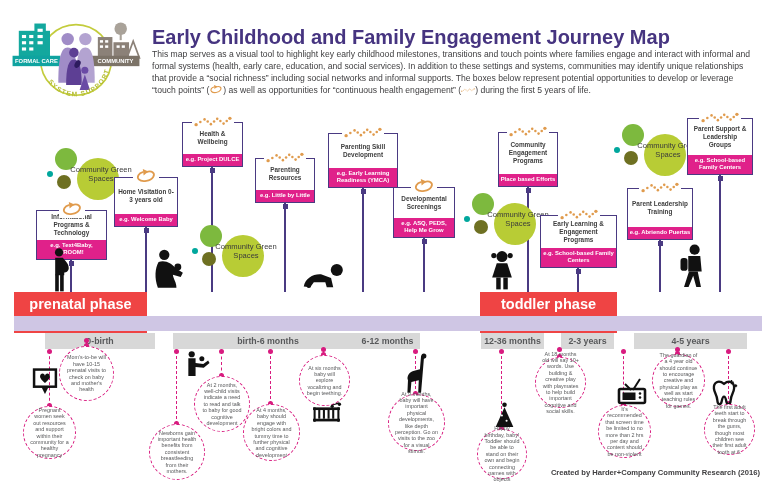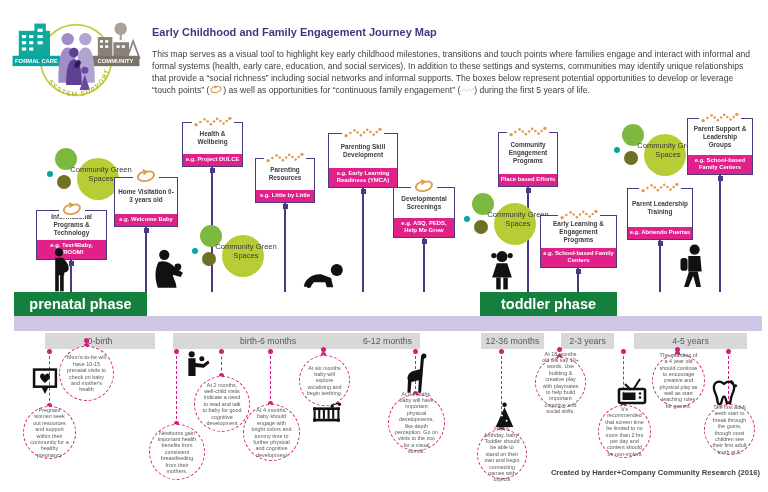--- a/index.html
+++ b/index.html
@@ -1,37 +1,37 @@
 <!DOCTYPE html>
 <html><head>
 <meta charset="utf-8">
 <style>
   html,body{margin:0;padding:0;}
   body{font-family:"Liberation Sans",sans-serif;background:#fff;}
   #stage{position:relative;width:768px;height:492px;background:#fff;overflow:hidden;}
 
   
-  .title{position:absolute;left:152px;top:26px;width:600px;font-size:11px;font-weight:bold;color:#463480;}
+  .title{position:absolute;left:152px;top:26px;width:600px;font-size:20px;font-weight:bold;color:#463480;}
   .desc{position:absolute;left:152px;top:48px;width:606px;font-size:8.6px;line-height:1.4;color:#414042;}
   .inline-ic{width:14px;height:10px;vertical-align:-2px;}
 
   
   .pbox{position:absolute;box-sizing:border-box;border:1.8px solid #4a3a82;background:#fff;display:flex;flex-direction:column;}
   .pbox .name{flex:1;display:flex;align-items:center;justify-content:center;text-align:center;font-size:6.4px;font-weight:600;color:#3d3d3d;line-height:1.25;padding:2px 3px;}
   .pbox .ex{background:#e0218a;color:#fff;font-size:5.9px;font-weight:bold;text-align:center;line-height:1.2;padding:2.5px 1px;}
   .icon-top{position:absolute;top:-9px;left:50%;transform:translateX(-50%);background:#fff;padding:0 2px;line-height:0;}
 
   
   .pline{position:absolute;width:2px;background:#4a3a82;}
   .pline::before{content:"";position:absolute;left:-1.5px;top:1px;width:5px;height:5px;background:#4a3a82;}
 
   
-  .phase{position:absolute;top:292px;height:24px;background:#15803d;color:#fff;font-weight:bold;font-size:14.5px;text-align:center;line-height:24px;}
+  .phase{position:absolute;top:292px;height:41px;background:#ef4444;color:#fff;font-weight:bold;font-size:14.5px;text-align:center;line-height:24px;}
   .band{position:absolute;left:14px;top:316px;width:748px;height:15px;background:#cfc6e4;}
-  .ageseg{position:absolute;top:333px;height:16px;background:#d8d8d8;color:#58595b;font-size:8.8px;text-align:center;line-height:16px;}
+  .ageseg{position:absolute;top:333px;height:16px;background:#d8d8d8;color:#58595b;font-size:8.8px;text-align:center;line-height:16px;font-weight:bold;}
 
   
   .mline{position:absolute;width:0;border-left:1.6px dashed #d81b7f;}
   .mline::before,.mline::after{content:"";position:absolute;left:-3.4px;width:5px;height:5px;border-radius:50%;background:#d81b7f;}
   .mline::before{top:-2px;} .mline::after{bottom:-2px;}
   .mcircle{position:absolute;box-sizing:border-box;border:1.5px dashed #d81b7f;border-radius:50%;background:#fff;display:flex;align-items:center;justify-content:center;text-align:center;font-size:5.4px;line-height:1.18;color:#58595b;padding:6px;}
 
   
   .gcluster{position:absolute;width:110px;height:62px;}
   .gc{position:absolute;border-radius:50%;}
@@ -215,21 +215,21 @@
     <path id="arcp" d="M33 58 A33 33 0 0 0 97 58" fill="none"></path>
     <text font-size="6.4" font-weight="bold" fill="#b4bd32" letter-spacing="1.2">
       <textPath href="#arcp" startOffset="14%">SYSTEM SUPPORTS</textPath>
     </text>
   </svg>
 
   <div class="title">Early Childhood and Family Engagement Journey Map</div>
   <div class="desc">
     <span>This map serves as a visual tool to highlight key early childhood milestones, transitions and touch points where families engage and interact with informal and formal systems (health, early care, education, and social services). In addition to these settings and systems, communities may identify unique relationships that provide a “social richness” including social networks and informal supports. The boxes below represent potential opportunities to develop or leverage “touch points” (</span><svg class="inline-ic">
         <use href="#i-touch"></use>
-      </svg><span>) as well as opportunities for “continuous family engagement” (</span><svg class="inline-ic">
+      </svg><span>) as well as opportunities for “continuous health engagement” (</span><svg class="inline-ic">
         <use href="#i-zig"></use>
       </svg><span>) during the first 5 years of life.</span>
   </div>
 
   <div class="pline" style="left:70px;top:260px;height:32px"></div>
   <div class="pline" style="left:145px;top:227px;height:65px"></div>
   <div class="pline" style="left:211px;top:167px;height:125px"></div>
   <div class="pline" style="left:284px;top:203px;height:89px"></div>
   <div class="pline" style="left:362px;top:188px;height:104px"></div>
   <div class="pline" style="left:423px;top:238px;height:54px"></div>

